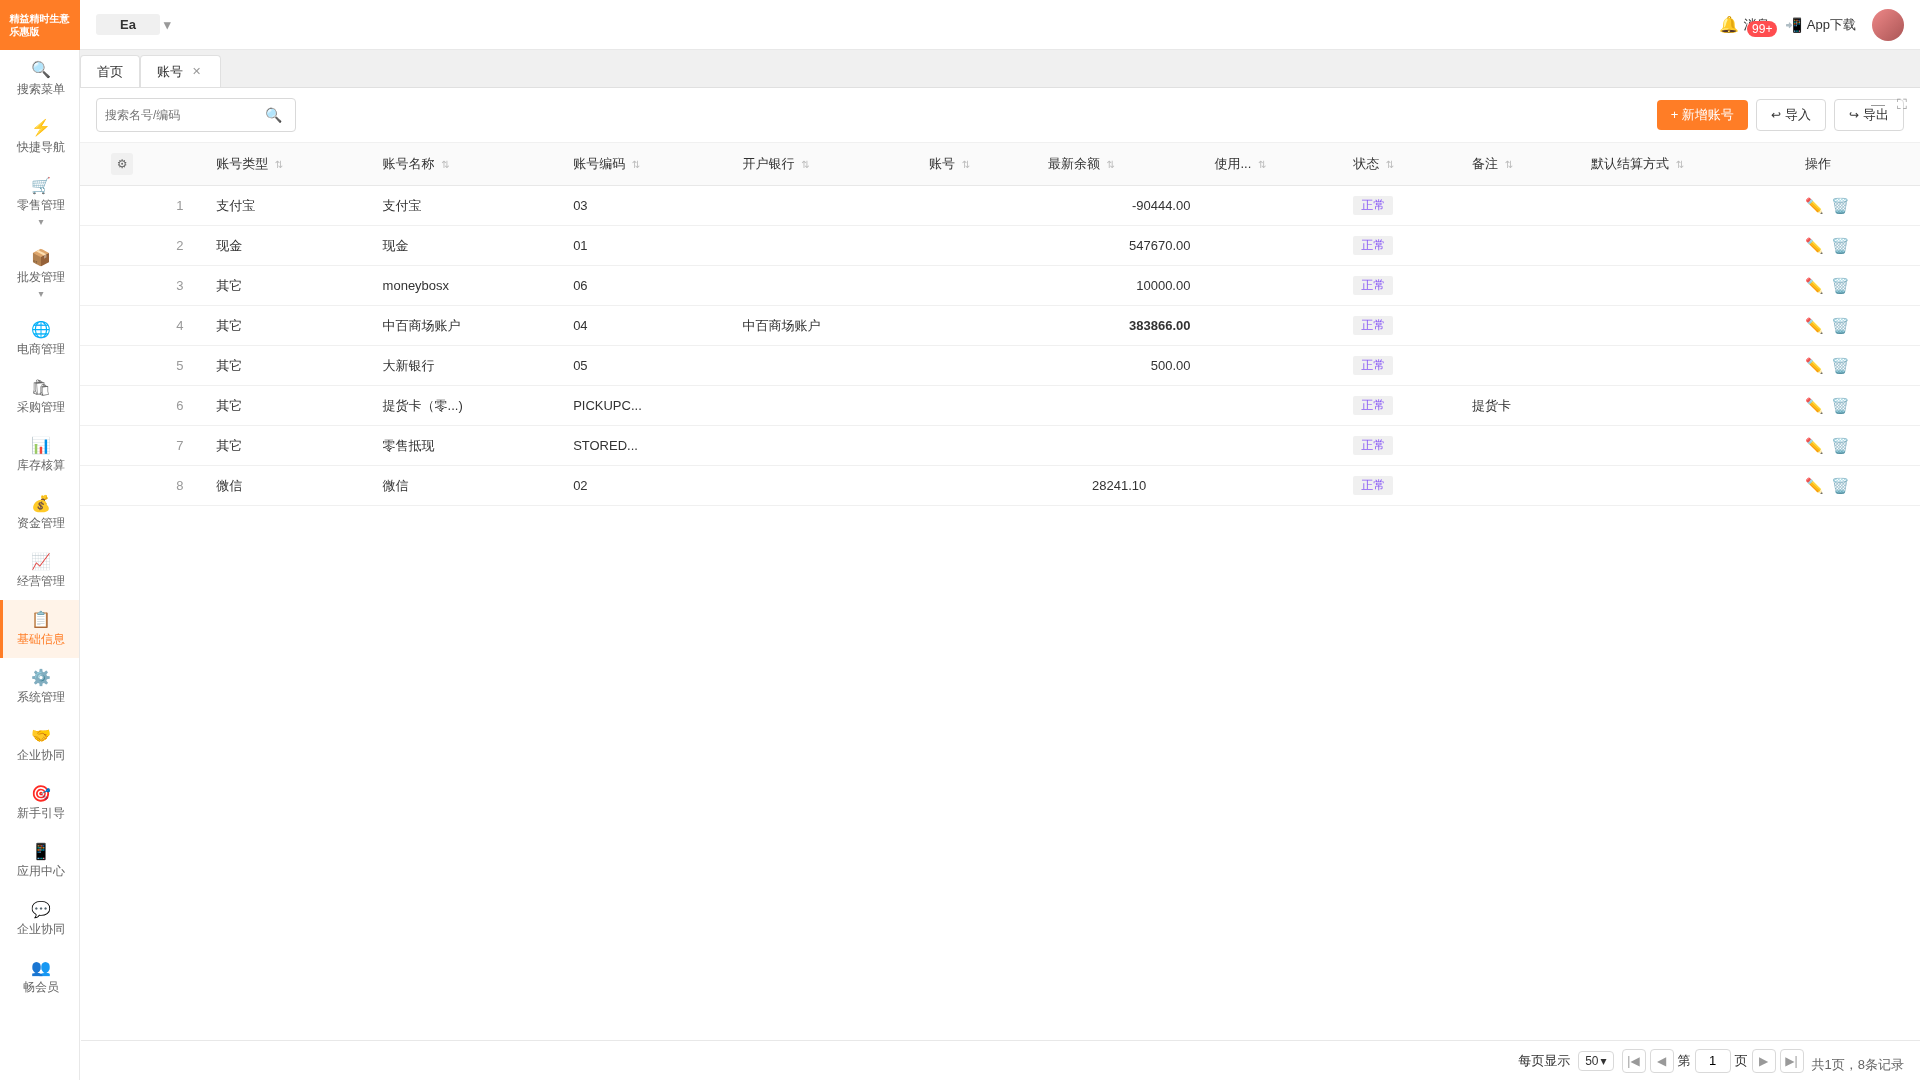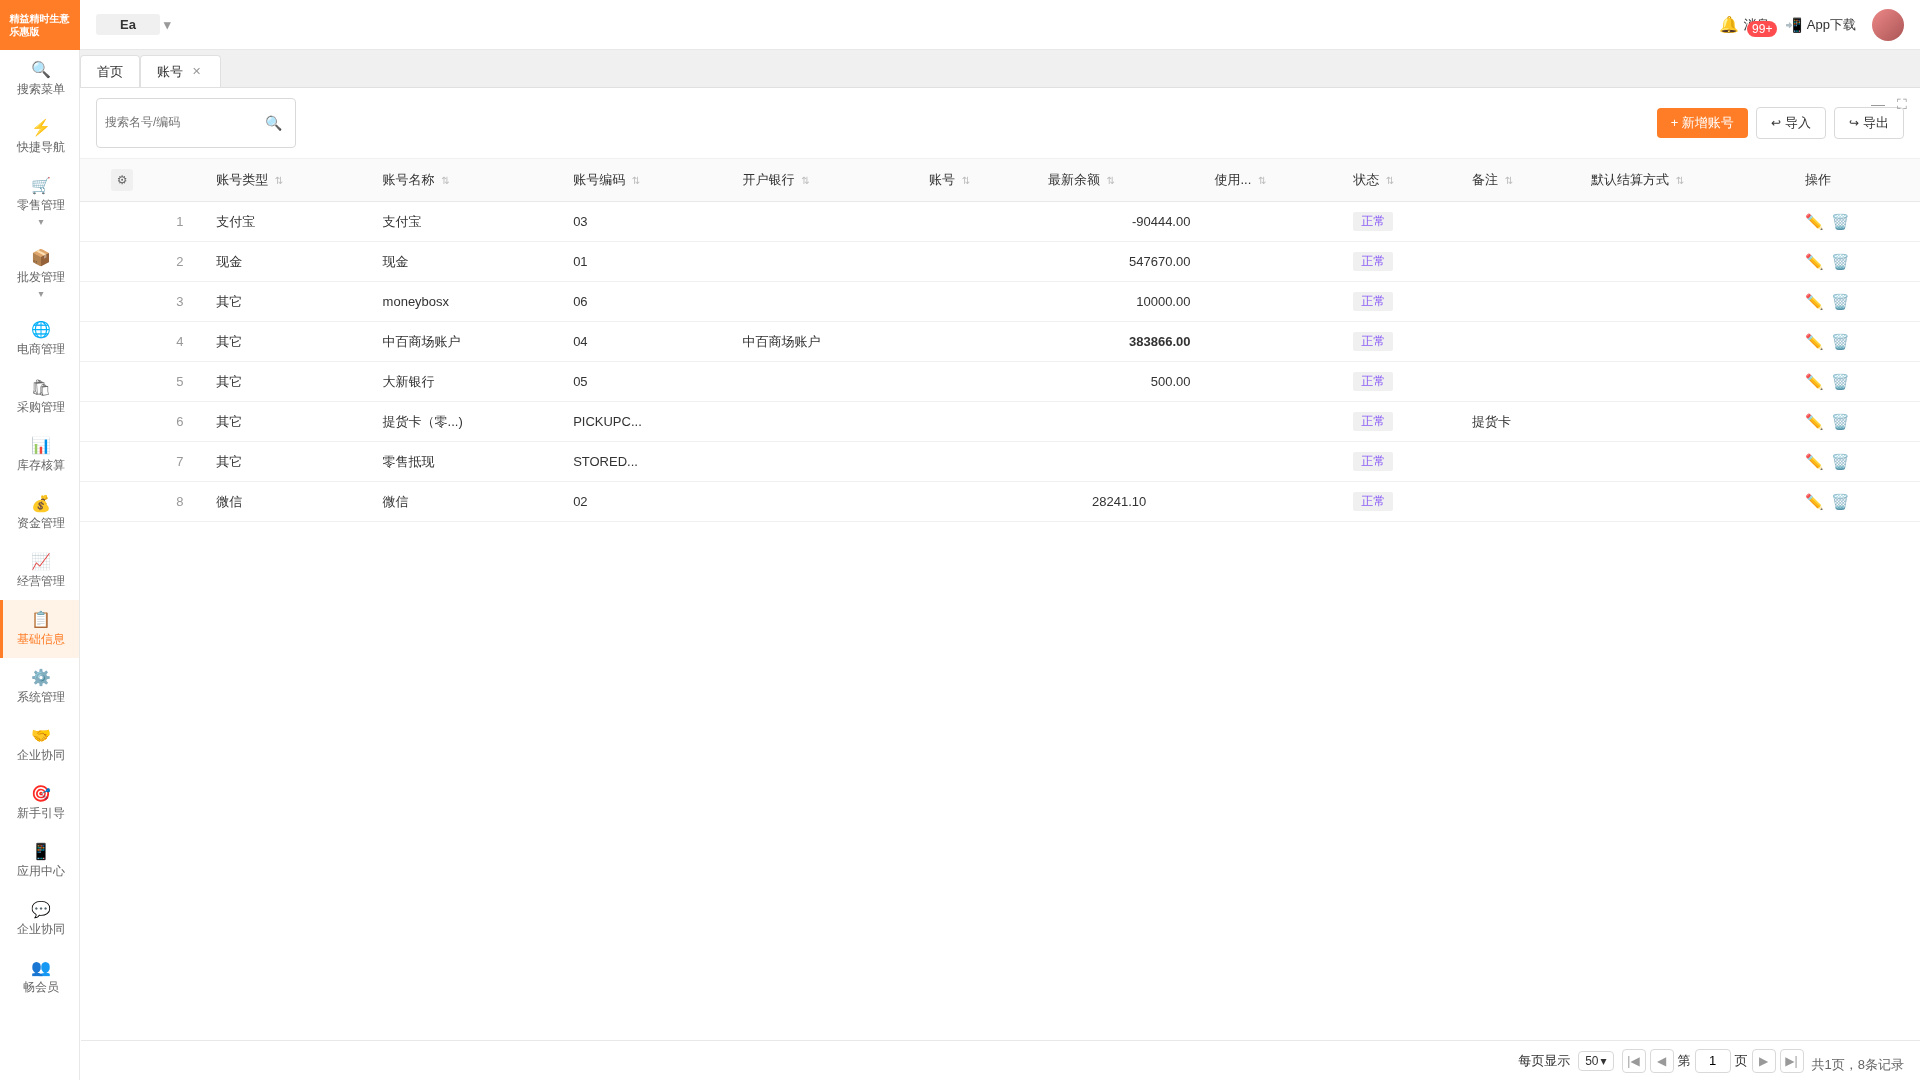--- a/index.html
+++ b/index.html
@@ -191,24 +191,24 @@
     .toolbar {
       padding: 10px 16px;
       display: flex;
       align-items: center;
       justify-content: space-between;
       border-bottom: 1px solid #f0f0f0;
       flex-shrink: 0;
     }
     .search-box {
       display: flex;
-      align-items: flex-start;
+      align-items: center;
       border: 1px solid #d9d9d9;
       border-radius: 4px;
-      padding: 16px 8px;
+      padding: 8px 8px;
       width: 200px;
       background: #fff;
     }
     .search-box input {
       border: none;
       outline: none;
       font-size: 12px;
       color: #333;
       width: 160px;
       background: transparent;

